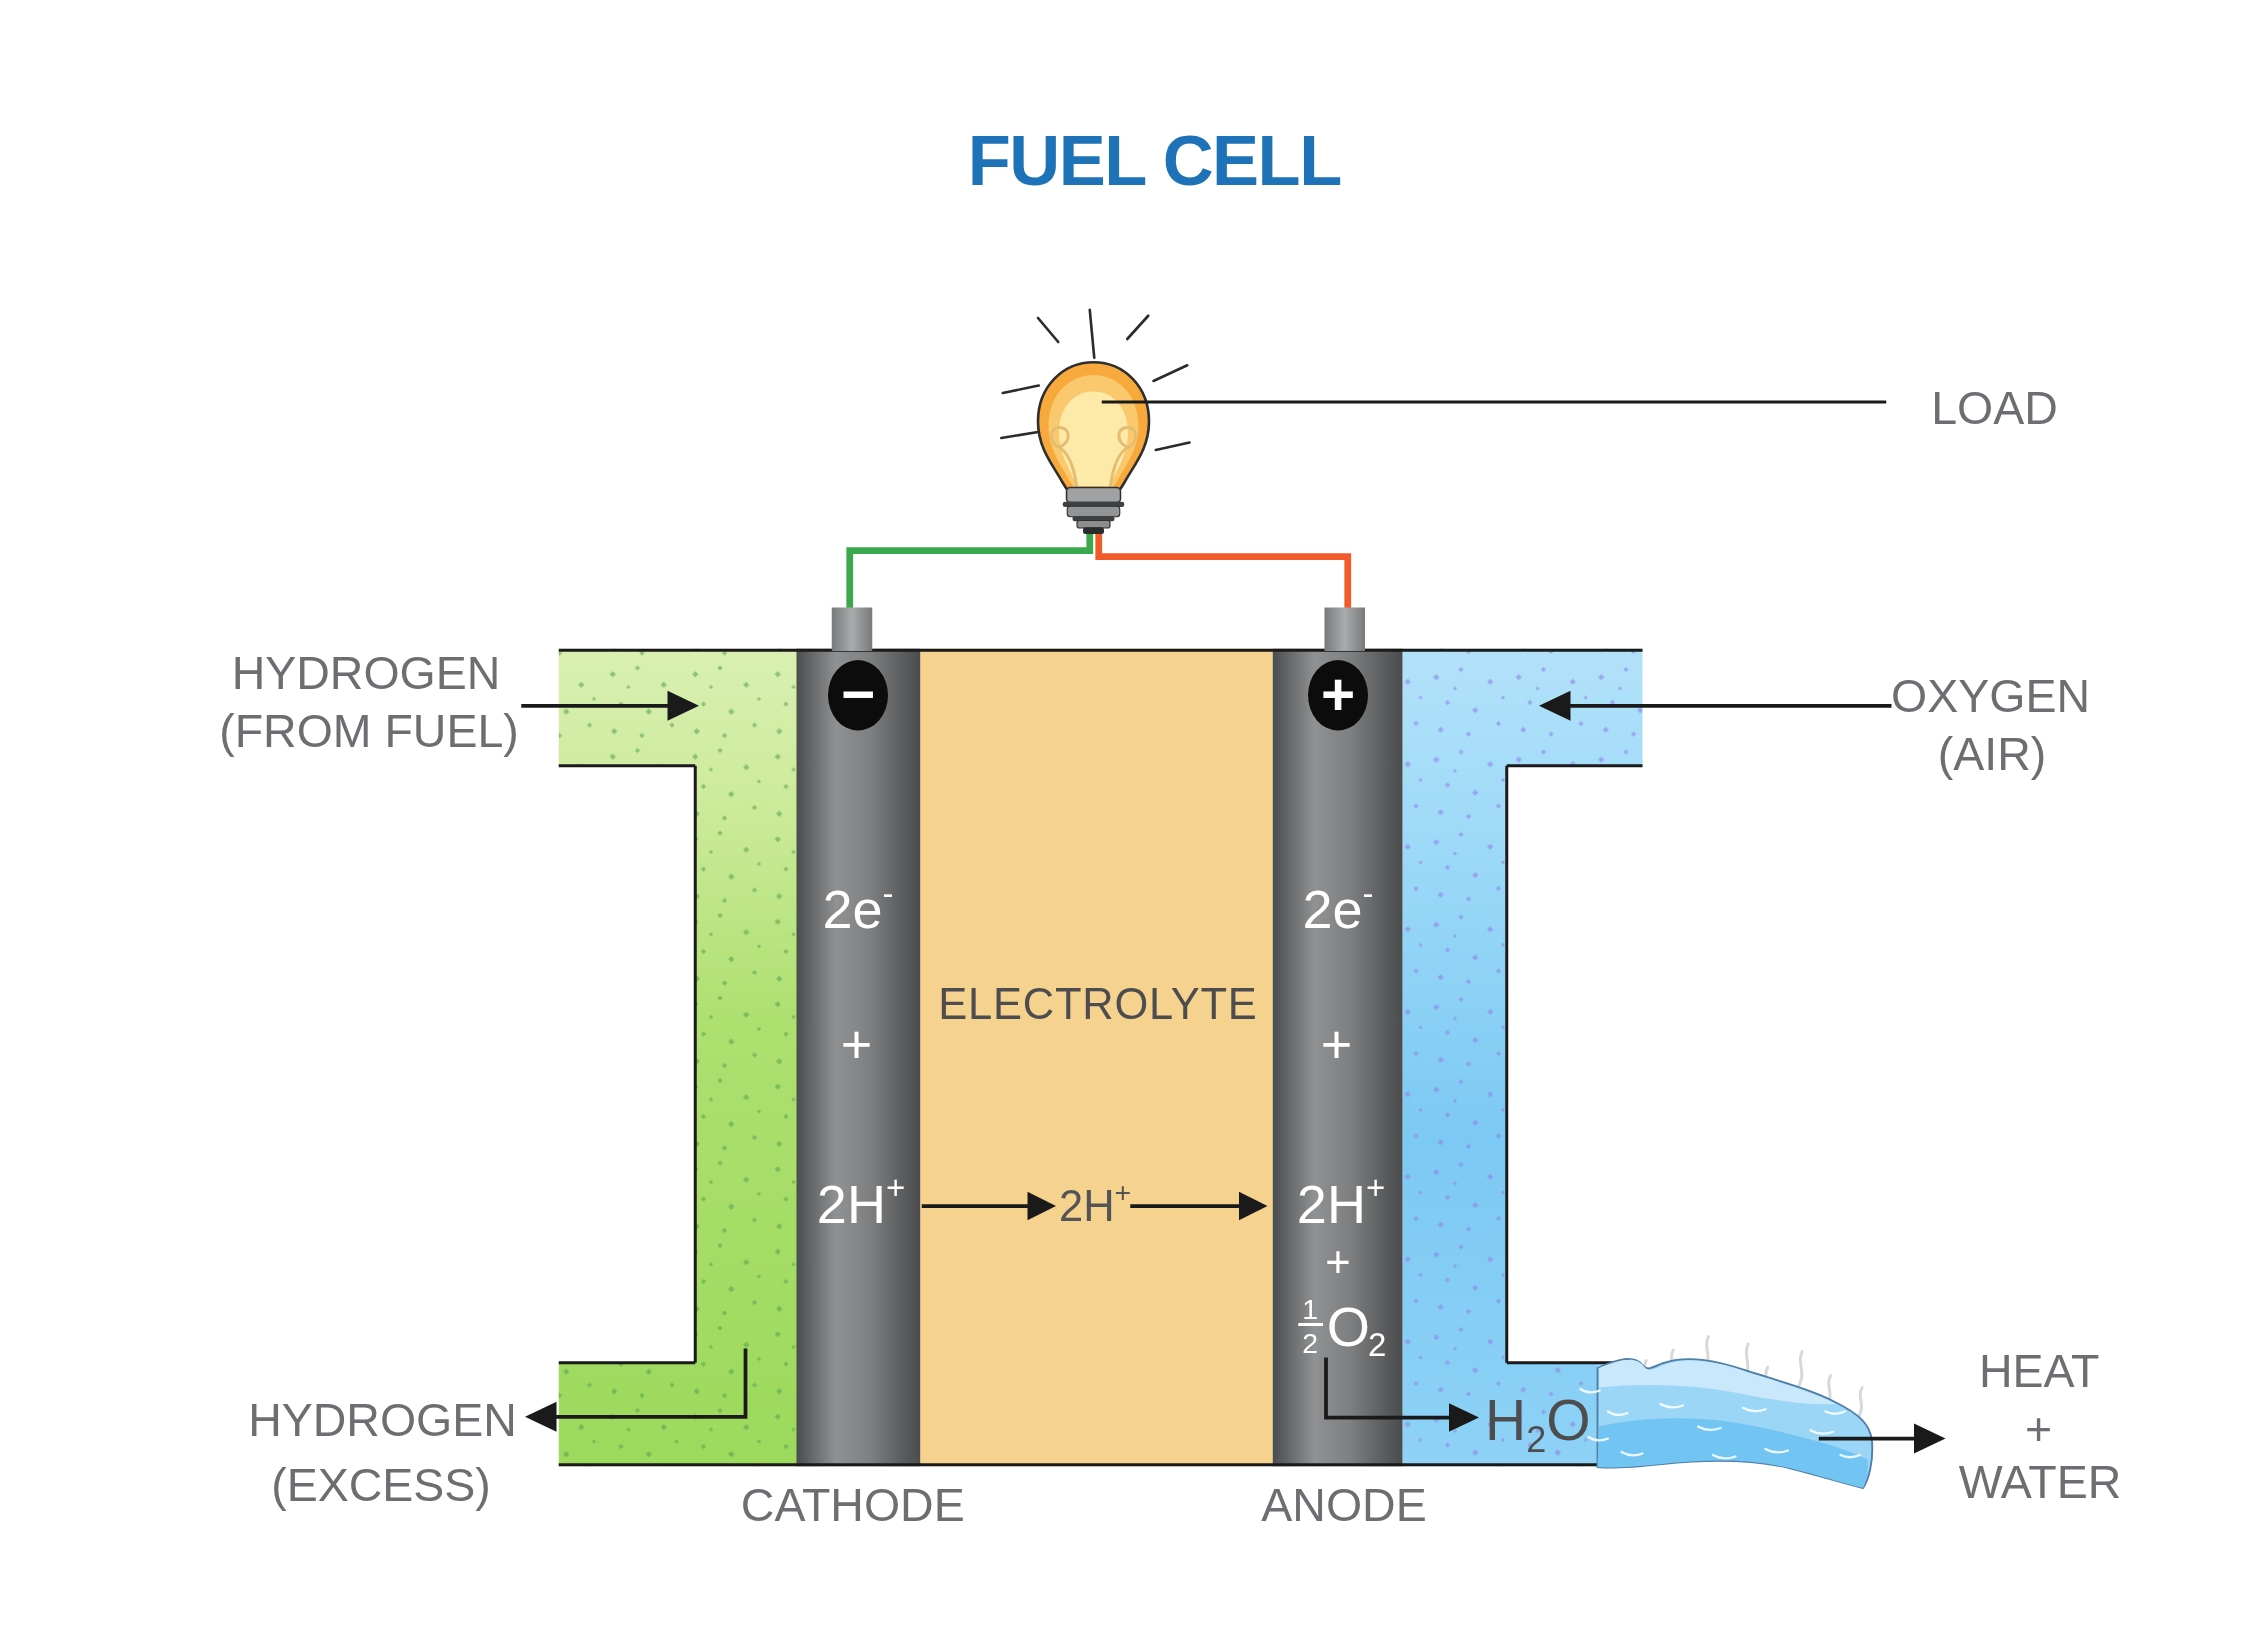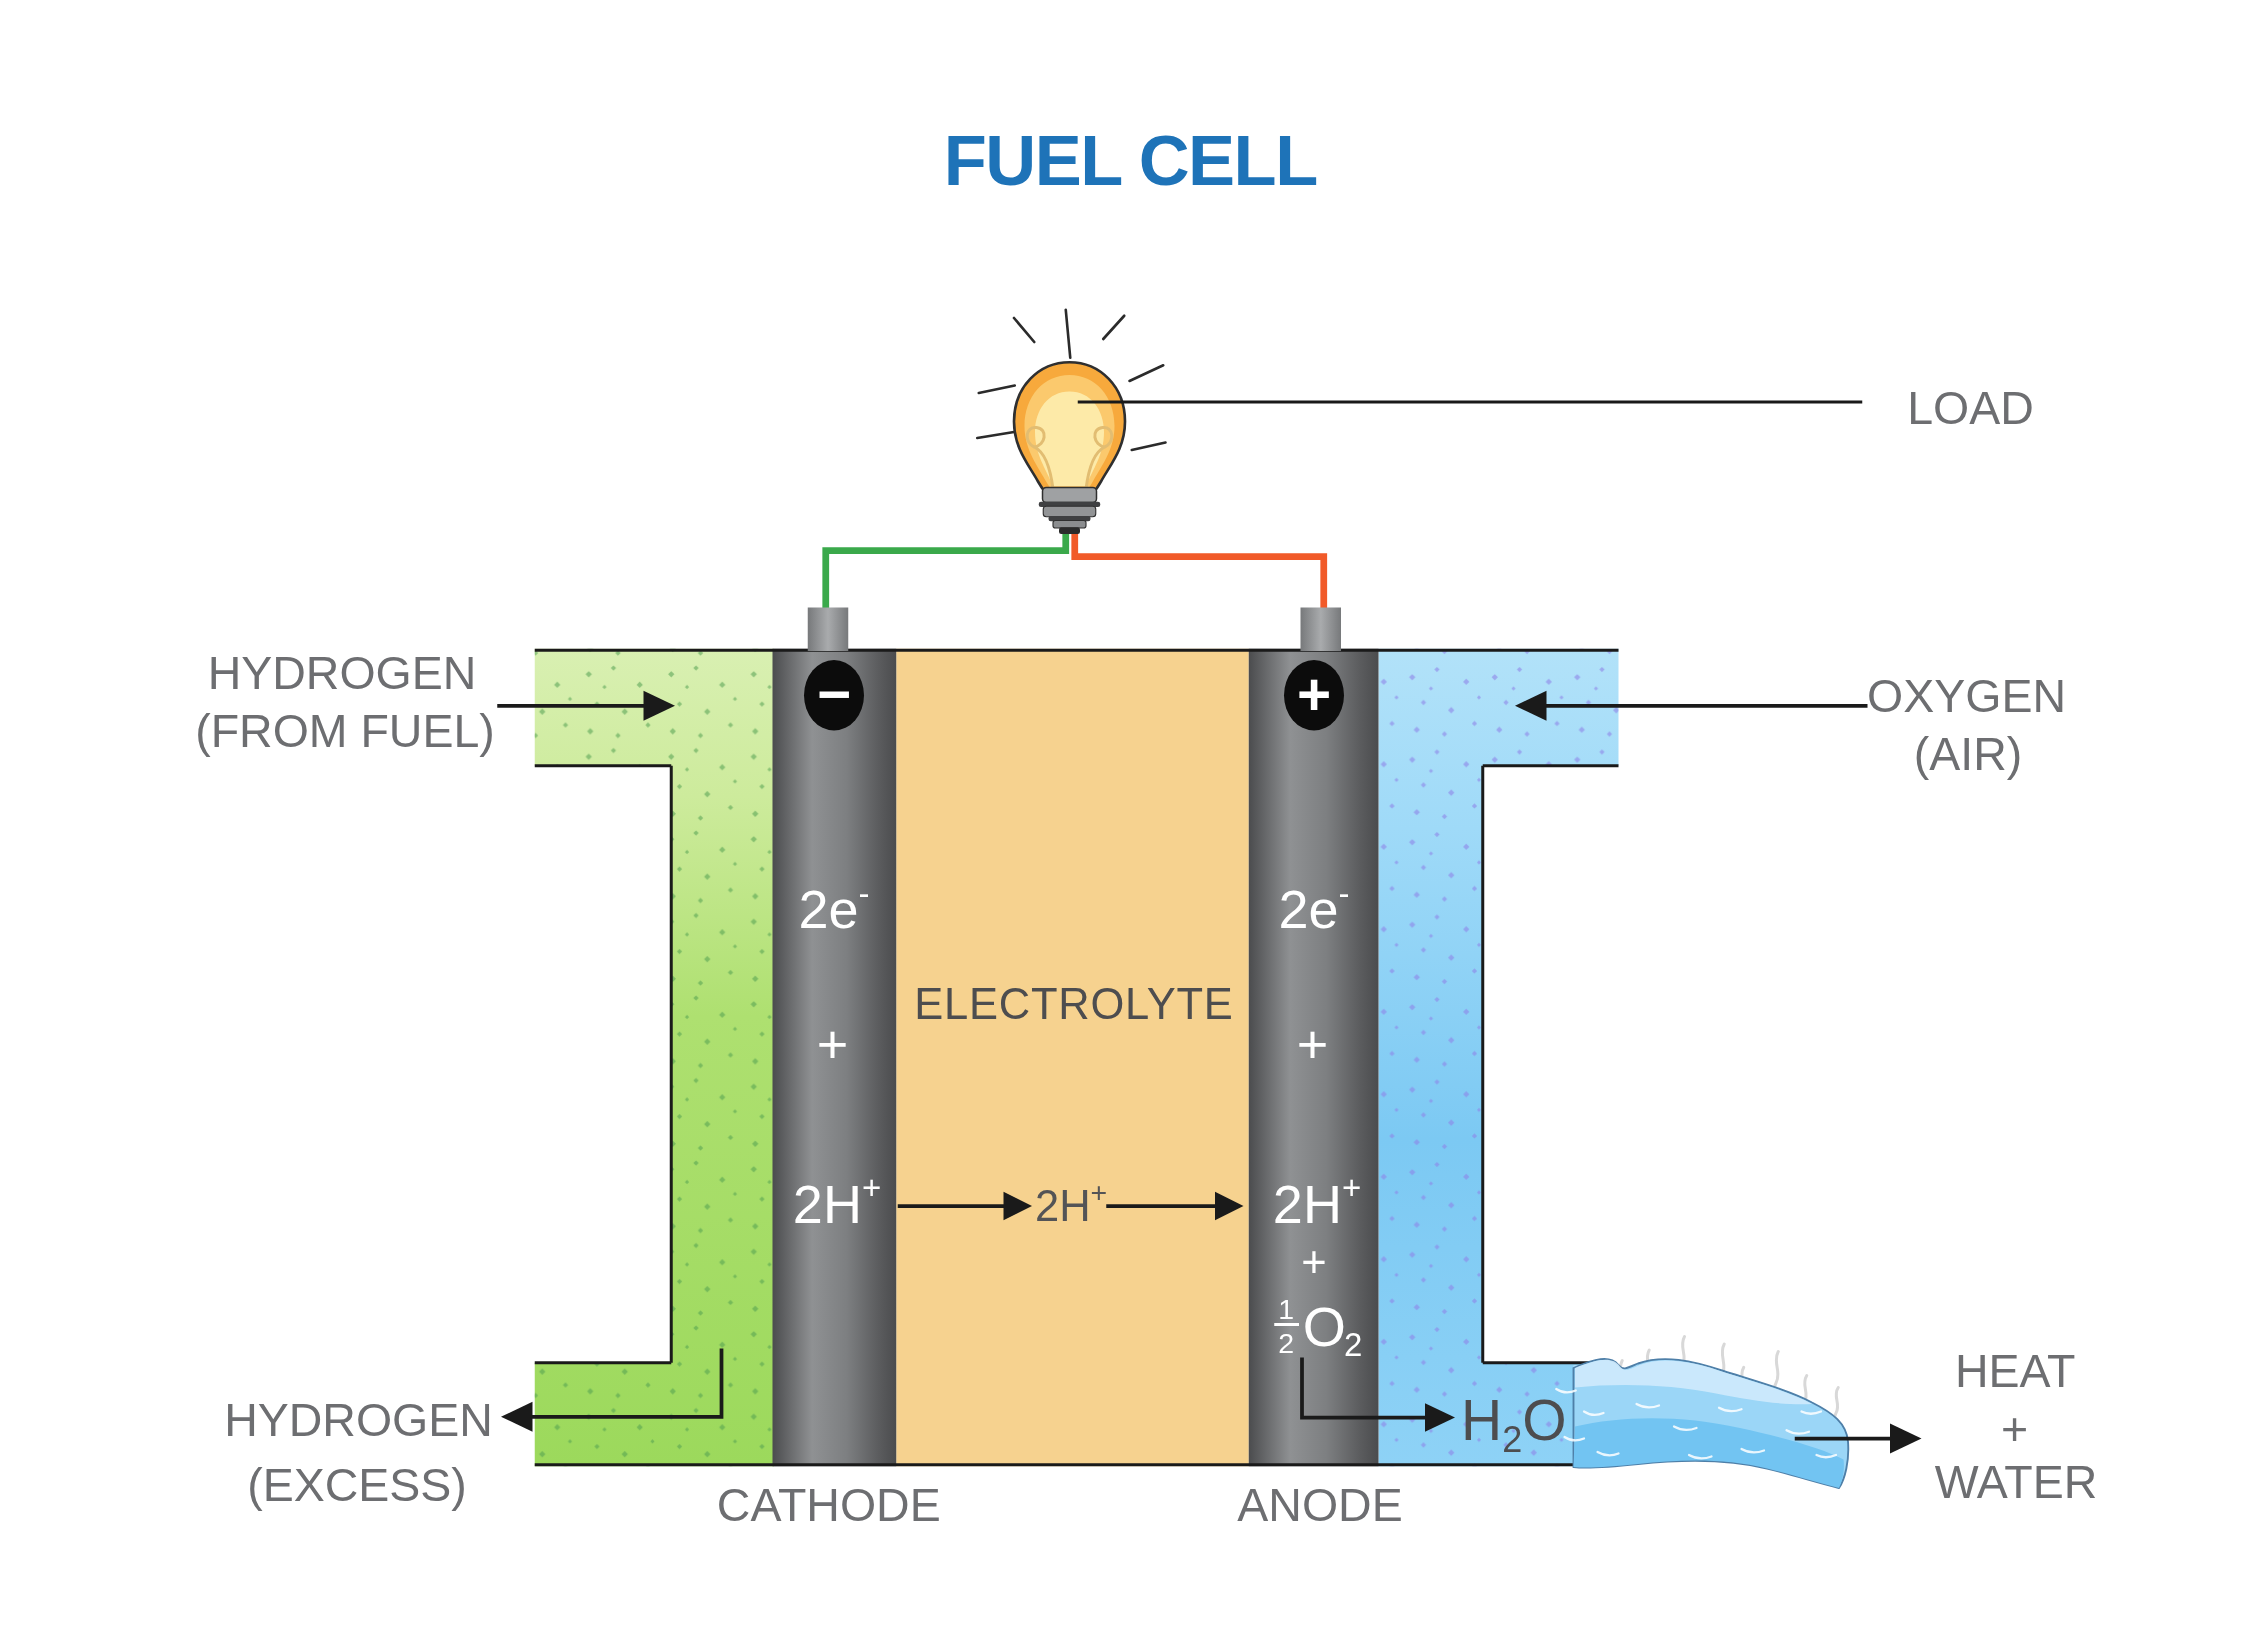--- a/index.html
+++ b/index.html
@@ -1,16 +1,16 @@
 <!DOCTYPE html>
 <html style="font-size:12px"><head>
 <meta charset="utf-8">
 <style>
   html,body{margin:0;padding:0;background:#ffffff;}
-  .canvas{position:relative;width:2122px;height:1650px;background:#fff;overflow:hidden;}
+  .canvas{position:relative;width:2122px;height:1650px;background:#fff;overflow:hidden;margin-left:24px;}
   svg{display:block;}
   text{font-family:"Liberation Sans","DejaVu Sans",sans-serif;}
   .t-title{font-size:94px;font-weight:bold;letter-spacing:-2px;text-anchor:middle;}
   .lbl{fill:#6d6e71;font-size:62px;text-anchor:middle;}
   .lbl-s{fill:#6d6e71;font-size:62px;text-anchor:start;}
   .t-elec{fill:#4d4d4f;font-size:58px;letter-spacing:1px;text-anchor:middle;}
   .e-white{fill:#ffffff;font-size:72px;text-anchor:middle;}
   .e-white-s{fill:#ffffff;font-size:58px;text-anchor:middle;}
   .sup{font-size:44px;}
   .t-ion-dark{fill:#545456;font-size:58px;text-anchor:start;}

